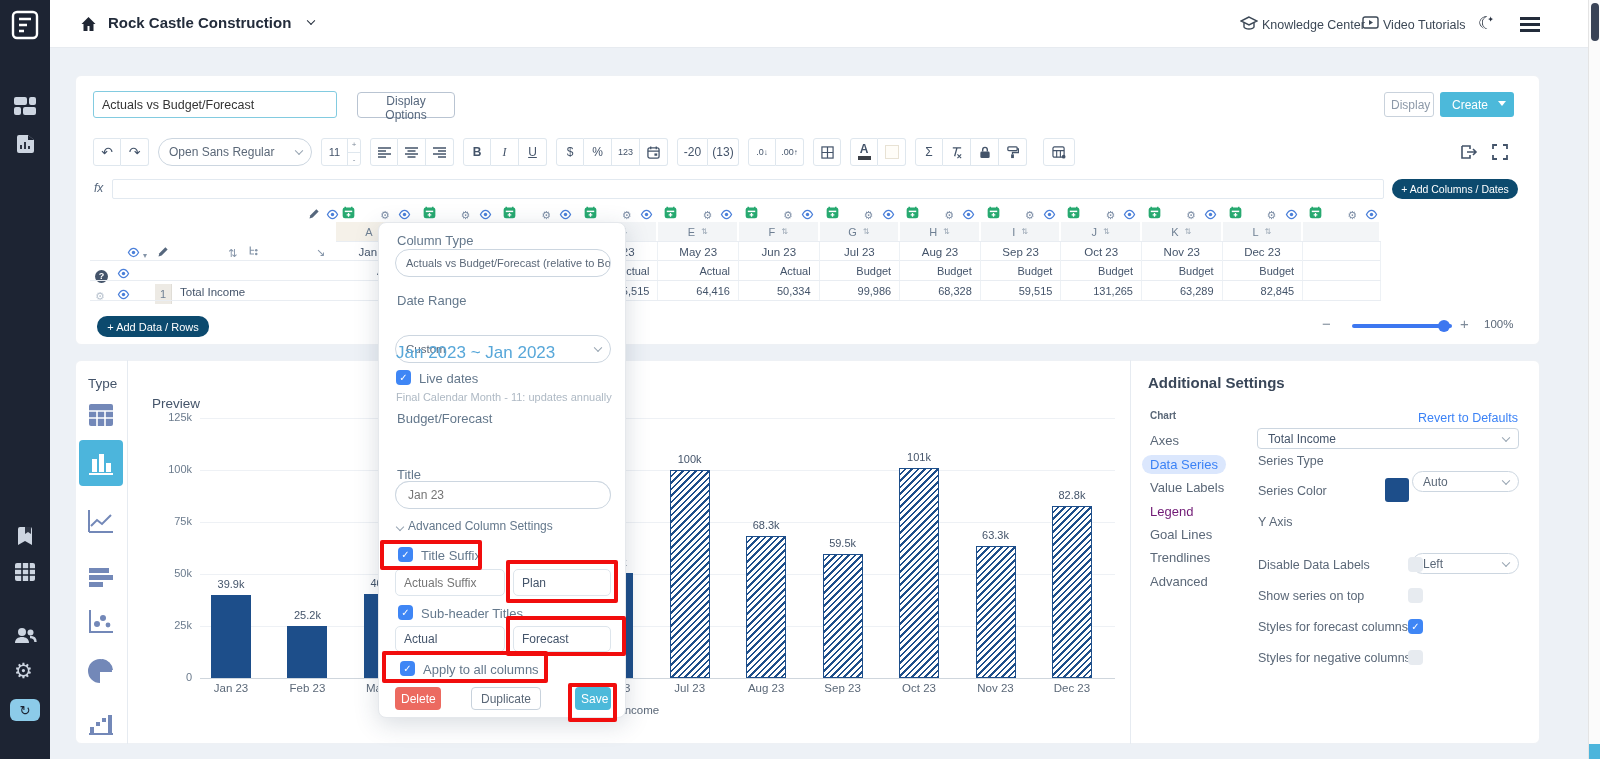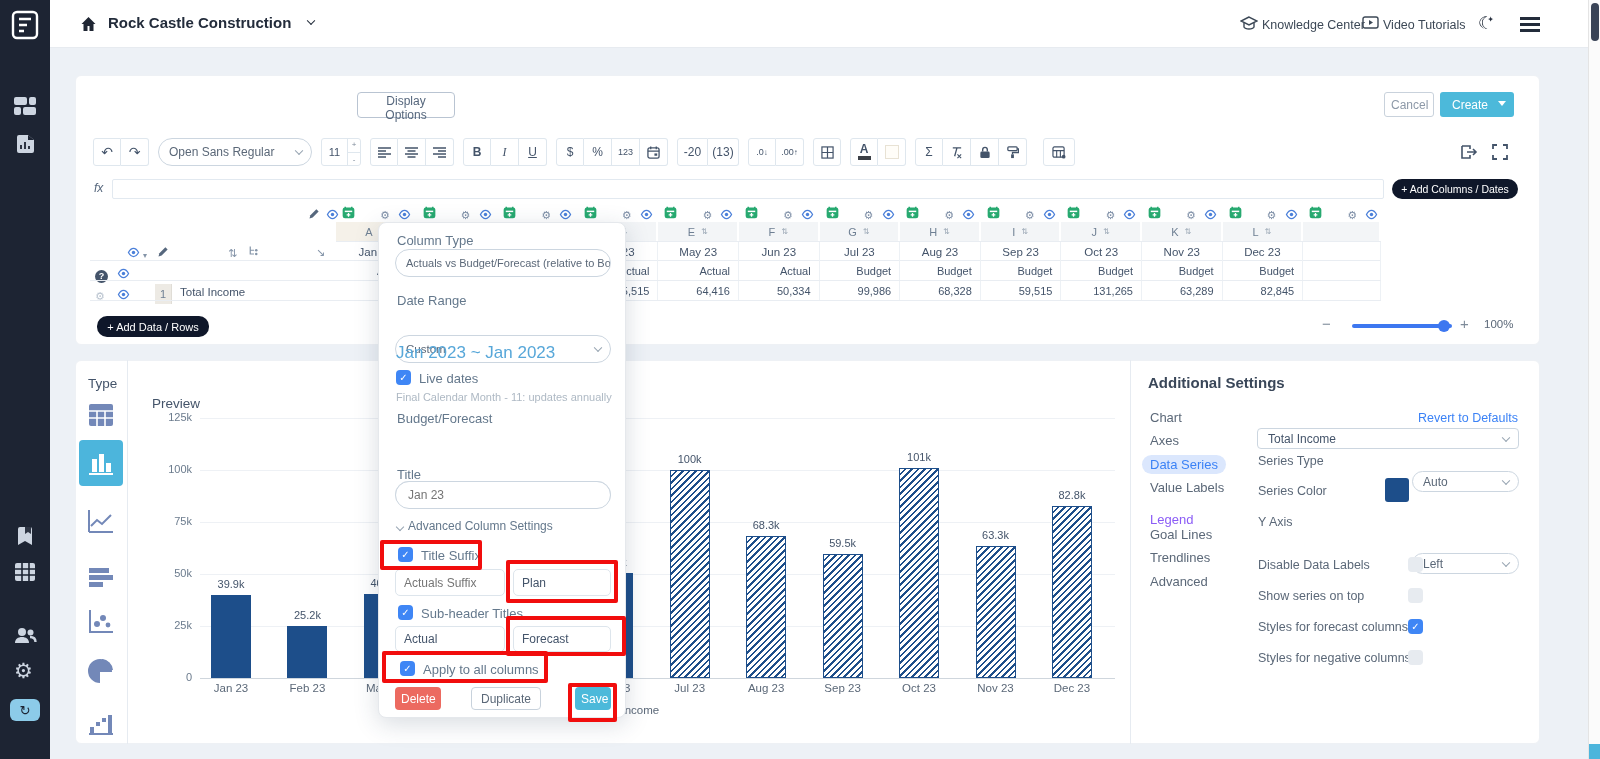--- a/index.html
+++ b/index.html
@@ -17,21 +17,21 @@
   .tb-btn{height:28px;min-width:28px;background:#fff;border:1px solid #dfe7ee;border-left-width:0;display:flex;align-items:center;justify-content:center;font-size:12px;color:#44546a;padding:0 4px;}
   .grp{display:flex;margin-left:9px;}
   .grp .tb-btn:first-child{border-left-width:1px;border-radius:3px 0 0 3px;}
   .grp .tb-btn:last-child{border-radius:0 3px 3px 0;}
   .grp .tb-btn:only-child{border-radius:3px;}
   .sel{position:relative;background:#fff;border:1px solid #ccd6e0;color:#5b6878;display:flex;align-items:center;padding:0 22px 0 10px;white-space:nowrap;overflow:hidden;}
   .chev{position:absolute;right:9px;top:50%;width:6px;height:6px;border-right:1.5px solid #97a4b2;border-bottom:1.5px solid #97a4b2;transform:translateY(-70%) rotate(45deg);}
   .cb{width:15px;height:15px;border-radius:4px;flex:none;}
   .cb.on{background:#3f86f5;color:#fff;font-size:10px;display:flex;align-items:center;justify-content:center;}
   .cb.off{background:#e7ebf0;}
-  .pill-dark{background:#0f172a;color:#fff;border-radius:10px;font-size:10.5px;display:flex;align-items:center;justify-content:center;}
+  .pill-dark{background:#0c4a6e;color:#fff;border-radius:10px;font-size:10.5px;display:flex;align-items:center;justify-content:center;}
   .lbl{font-size:13px;color:#64788c;}
   .redbox{position:absolute;border:4px solid #f10d0d;border-radius:2px;z-index:60;}
   .bar{position:absolute;}
   .bar.solid{background:#1d4e8a;}
   .bar.hatched{background:repeating-linear-gradient(135deg,#fff 0 3px,#1d4e8a 3px 4.6px);border:1.5px solid #1d4e8a;}
   .set-lbl{font-size:12.5px;color:#5b6878;position:absolute;}
 </style>
 </head>
 <body>
 
@@ -99,22 +99,23 @@
           <path d="M17 11c3.5 0 5.5 2 5.5 5" stroke="#cdd5e1" stroke-width="2.4" fill="none"></path>
         </svg></span>
       <span style="position: absolute; line-height: 1; left: 14px; top: 660px;"><span style="font-size:21px;color:#cdd5e1;">⚙</span></span>
       <div style="position: absolute; left: 10px; top: 699px; width: 30px; height: 22px; background: rgb(140, 203, 233); border-radius: 6px; display: flex; align-items: center; justify-content: center;">
         <span style="font-size:13px;color:#1d2433;">↻</span>
       </div>
     </div>
 
   <div class="card" style="left:75px;top:75px;width:1465px;height:270px;"></div>
 
+  <input class="abs" style="left: 93px; top: 91px; width: 244px; height: 27px; border: 1px solid rgb(130, 203, 224); border-radius: 3px; padding: 0px 8px; font-size: 12.5px; color: rgb(51, 51, 51); outline: none;" value="Actuals vs Budget/Forecast">
   <button class="abs" style="left:357px;top:92px;width:98px;height:26px;background:#fff;border:1px solid #b9c4d2;border-radius:4px;font-size:12px;color:#56677d;">Display Options</button>
-  <button class="abs" style="left:1384px;top:92px;width:50px;height:25px;background:#fff;border:1px solid #c9d2dc;border-radius:3px;font-size:12px;color:#8d99a8;">Cancel</button>
+  <button class="abs" style="left:1384px;top:92px;width:50px;height:25px;background:#fff;border:1px solid #c9d2dc;border-radius:3px;font-size:12px;color:#8d99a8;">Display</button>
   <button class="abs" style="left:1440px;top:92px;width:74px;height:25px;background:#4cb9da;border:none;border-radius:3px;font-size:12px;color:#fff;text-align:left;padding-left:12px;"><span>Create</span><span style="position:absolute;right:8px;top:9px;width:0;height:0;border-left:4px solid transparent;border-right:4px solid transparent;border-top:5px solid #fff;"></span></button>
 
   <div class="tb">
     <div class="grp" style="margin-left:0;">
       <div class="tb-btn" style="font-size:14px;">↶</div>
       <div class="tb-btn" style="font-size:14px;">↷</div>
     </div>
     <div class="grp">
         <div class="sel" style="width:154px;height:28px;border-radius:14px;font-size:12px;">
           <span>Open Sans Regular</span>
@@ -622,25 +623,25 @@
       <div class="bar hatched" style="position: absolute; left: 1051.95px; top: 505.776px; width: 40px; height: 172.224px;"></div>
       <div style="position: absolute; left: 1041.95px; top: 488.776px; width: 60px; text-align: center; font-size: 11px; color: rgb(68, 84, 106);">82.8k</div>
       <div style="position: absolute; left: 1039.95px; top: 682px; width: 64px; text-align: center; font-size: 11.5px; color: rgb(91, 104, 120);">Dec 23</div>
       <div style="position: absolute; left: 578px; top: 707px; width: 10px; height: 10px; background: rgb(29, 78, 138);"></div>
       <div style="position: absolute; left: 594px; top: 704px; font-size: 11.5px; color: rgb(91, 104, 120);">Total Income</div>
     </div>
 
   <span class="abs" style="left:1148px;top:374px;font-size:15px;font-weight:bold;color:#3a4759;">Additional Settings</span>
   <span class="abs" style="left:1400px;top:411px;width:118px;text-align:right;font-size:12.5px;color:#3b82f6;">Revert to Defaults</span>
   <div id="settings-nav">
-      <div style="position: absolute; left: 1142px; top: 408px; padding: 2px 8px; font-size: 13px; border-radius: 11px; color: rgb(91, 104, 120);">Chart</div>
+      <div style="position: absolute; left: 1142px; top: 408px; padding: 2px 8px; font-size: 10px; border-radius: 11px; color: rgb(91, 104, 120); font-weight: bold;">Chart</div>
       <div style="position: absolute; left: 1142px; top: 431.4px; padding: 2px 8px; font-size: 13px; border-radius: 11px; color: rgb(91, 104, 120);">Axes</div>
       <div style="position: absolute; left: 1142px; top: 454.8px; padding: 2px 8px; font-size: 13px; border-radius: 11px; color: rgb(59, 130, 246); background: rgb(219, 231, 253);">Data Series</div>
       <div style="position: absolute; left: 1142px; top: 478.2px; padding: 2px 8px; font-size: 13px; border-radius: 11px; color: rgb(91, 104, 120);">Value Labels</div>
-      <div style="position: absolute; left: 1142px; top: 501.6px; padding: 2px 8px; font-size: 13px; border-radius: 11px; color: #8b5cf6; margin-top: 8px;">Legend</div>
+      <div style="position: absolute; left: 1142px; top: 501.6px; padding: 2px 8px; font-size: 13px; border-radius: 11px; color: #701a75;">Legend</div>
       <div style="position: absolute; left: 1142px; top: 525px; padding: 2px 8px; font-size: 13px; border-radius: 11px; color: rgb(91, 104, 120);">Goal Lines</div>
       <div style="position: absolute; left: 1142px; top: 548.4px; padding: 2px 8px; font-size: 13px; border-radius: 11px; color: rgb(91, 104, 120);">Trendlines</div>
       <div style="position: absolute; left: 1142px; top: 571.8px; padding: 2px 8px; font-size: 13px; border-radius: 11px; color: rgb(91, 104, 120);">Advanced</div>
     </div>
   <div class="abs sel" style="left:1257px;top:428px;width:262px;height:21px;border-radius:4px;font-size:12px;color:#44546a;">
       <span>Total Income</span>
       <span class="chev"></span>
     </div>
   <span class="set-lbl" style="left:1258px;top:454px;">Series Type</span>
   <div class="abs sel" style="left:1412px;top:450px;width:107px;height:21px;border-radius:11px;font-size:12px;">

